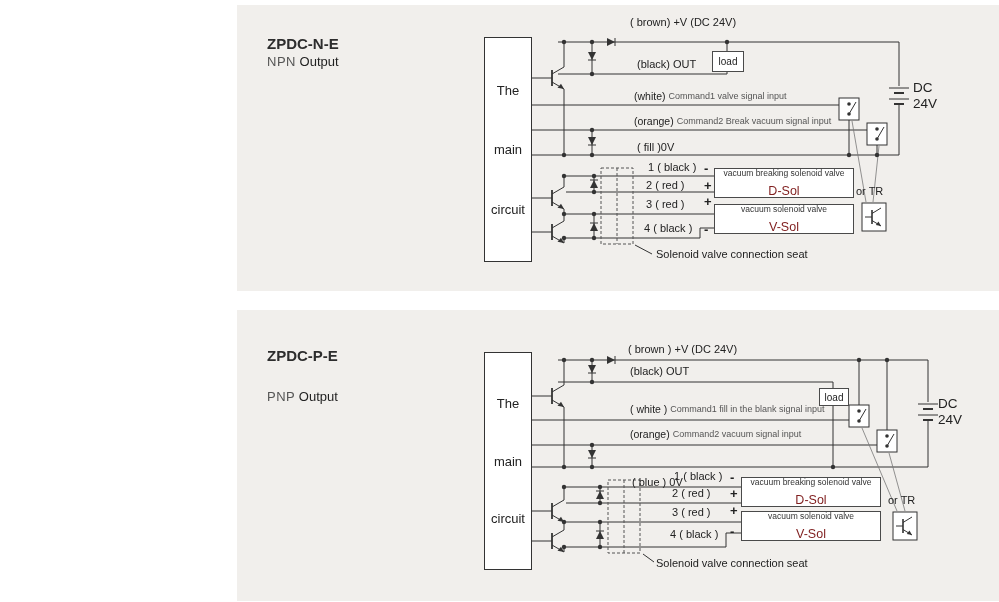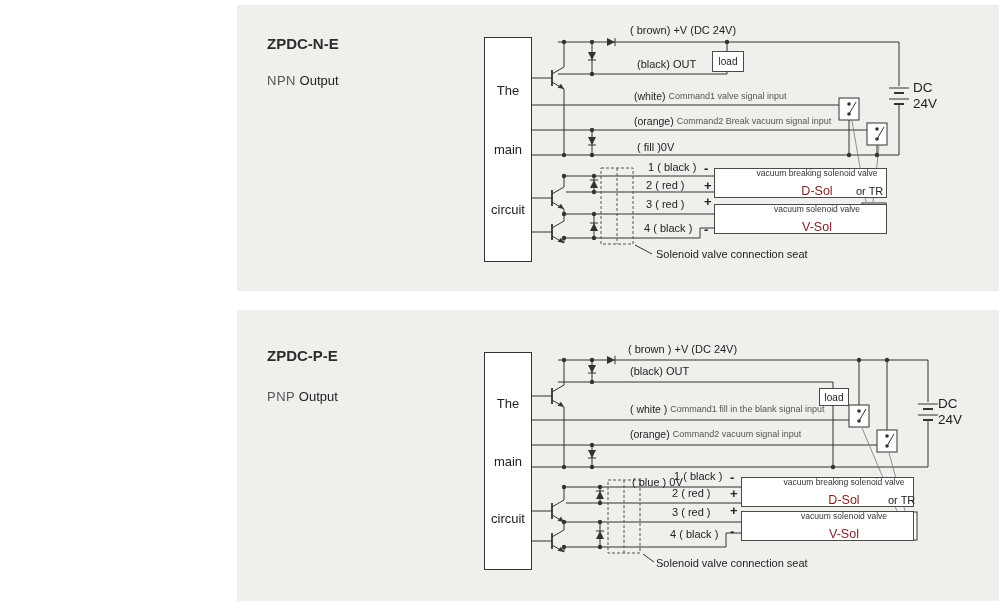--- a/index.html
+++ b/index.html
@@ -13,21 +13,21 @@
   .cmd{display:flex;gap:3px;align-items:flex-start;}
   .cmd .pfx{font-size:10.5px;color:#222;}
   .cmd .desc{font-size:9px;color:#555;}
   .title{position:absolute;font-size:15px;font-weight:bold;color:#2d2d2d;z-index:3;white-space:nowrap;}
   .subtitle{position:absolute;font-size:13px;color:#222;z-index:3;white-space:nowrap;}
   .subtitle .otype{color:#555;letter-spacing:.5px;}
   .mainbox{position:absolute;width:46px;border:1.2px solid #333;background:#fff;
            display:flex;flex-direction:column;justify-content:space-evenly;align-items:center;
            font-size:13px;color:#222;z-index:2;}
   .solbox{position:absolute;width:138px;height:28px;border:1px solid #4a4a4a;background:#fff;
-          display:flex;flex-direction:column;justify-content:center;align-items:center;z-index:2;padding-left:33px;}
+          display:flex;flex-direction:column;justify-content:center;align-items:center;z-index:2;}
   .solbox .s1{font-size:8.5px;color:#333;line-height:9px;}
   .solbox .s2{font-size:12.5px;color:#7f1d1d;line-height:13px;margin-top:7px;}
   .loadbox{position:absolute;border:1px solid #4a4a4a;background:#fff;display:flex;
            align-items:center;justify-content:center;font-size:10px;color:#222;z-index:2;}
   .pol{position:absolute;font-size:13px;font-weight:bold;color:#222;z-index:3;line-height:12px;}
   .dc{position:absolute;font-size:13.5px;line-height:16px;color:#222;z-index:3;white-space:nowrap;}
 </style>
 </head>
 <body>
 
@@ -186,32 +186,32 @@
           <circle cx="564" cy="522" r="2.2"></circle>
         <circle cx="600" cy="522" r="2.2"></circle>
           <circle cx="564" cy="547" r="2.2"></circle>
         <circle cx="600" cy="547" r="2.2"></circle>
       </g>
     </g>
   </svg>
 
   <div>
     <div class="title" style="left:267px;top:35px">ZPDC-N-E</div>
-    <div class="subtitle" style="left:267px;top:73px">
+    <div class="subtitle" style="left:267px;top:54px">
       <span class="otype">NPN</span>
       <span>Output</span>
     </div>
 
     <div class="mainbox" style="left:484px;top:37px;height:223px">
       <span>The</span>
       <span>main</span>
       <span>circuit</span>
     </div>
 
-    <div class="lbl" style="left:630px;top:24px">( brown) +V (DC 24V)</div>
+    <div class="lbl" style="left:630px;top:16px">( brown) +V (DC 24V)</div>
     <div class="lbl" style="left:637px;top:58px">(black) OUT</div>
     <div class="loadbox" style="left:712px;top:51px;width:30px;height:19px">
       <span>load</span>
     </div>
     <div class="lbl cmd" style="left:634px;top:90px">
       <span class="pfx">(white)</span>
       <span class="desc">Command1 valve signal input</span>
     </div>
     <div class="lbl cmd" style="left:634px;top:115px">
       <span class="pfx">(orange)</span>

